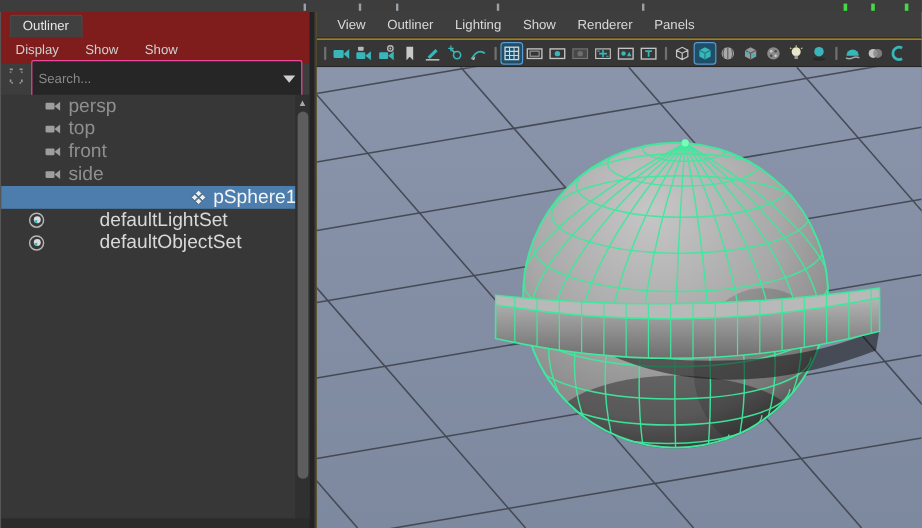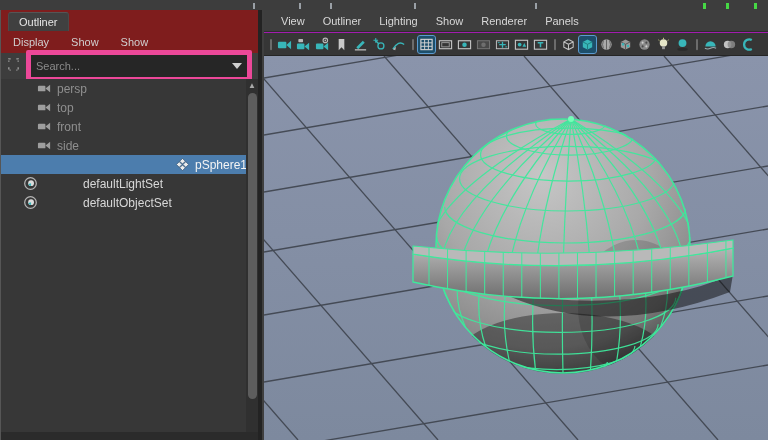--- a/index.html
+++ b/index.html
@@ -17,49 +17,49 @@
   #ol-tabbar { position:absolute; left:0; top:0; width:100%; height:21px; background:#7f1d1d; }
   #ol-tab { display:inline-block; margin-left:7px; margin-top:2px; padding:3px 10px 4px 10px;
             background:#404040; border-radius:3px 3px 0 0; color:#e6e6e6; font-size:11px;
             border-top:1px solid #555; border-left:1px solid #4a4a4a; border-right:1px solid #4a4a4a;}
   #ol-menubar { position:absolute; left:0; top:21px; width:100%; height:22px; background:#7f1d1d;
                 display:flex; align-items:center; padding-left:12px; }
   .ol-menu { color:#d0d0d0; font-size:11px; margin-right:22px; cursor:default; }
   #ol-searchrow { position:absolute; left:0; top:43px; width:100%; height:26px; background:#3d3d3d;
                   display:flex; align-items:center; padding:0 6px 0 5px; }
   #ol-search-wrap { flex:1; height:32px; background:#262626; border-radius:2px; margin-left:5px;
-                    display:flex; align-items:center; padding:0 5px; border:5px solid #ec4899; }
+                    display:flex; align-items:center; padding:0 5px; border:1px solid #ec4899; }
   #ol-search { flex:1; background:transparent; border:none; outline:none; color:#b9b9b9;
                font-size:11px; font-family:"Liberation Sans", sans-serif; }
   #ol-search::placeholder { color:#8a8a8a; }
   .dd-arrow { width:0; height:0; border-left:5px solid transparent; border-right:5px solid transparent;
               border-top:6px solid #cfcfcf; }
 
   #ol-list { position:absolute; left:0; top:69px; width:246px; height:363px; background:#373737; }
-  .orow { height:19px; display:flex; align-items:center; font-size:12px; color:#d8d8d8; }
+  .orow { height:19px; display:flex; align-items:center; font-size:16px; color:#d8d8d8; }
   .orow.muted { color:#8f8f8f; }
   .orow.selected { background:#4c7dad; color:#f4f4f4; }
   .orow .oicon { width:15px; height:15px; display:inline-block; flex:0 0 15px; margin-right:5px; }
   .indent-cam  { padding-left:36px; }
   .indent-mesh { padding-left:34px;justify-content:flex-end; }
   .indent-set  { padding-left:22px;gap:40px; }
 
   #ol-scrollbar { position:absolute; right:0; top:69px; width:12px; height:363px; background:#303030; }
   #ol-sb-up { position:absolute; top:1px; left:0; width:12px; height:12px; color:#a8a8a8;
               font-size:8px; text-align:center; line-height:12px; }
   #ol-sb-thumb { position:absolute; top:14px; left:1.5px; width:9px; height:306px;
                  background:#5d5d5d; border-radius:5px; }
   #ol-bottomstrip { position:absolute; left:0; top:422px; width:258px; height:8px; background:#2b2b2b; }
 
   
   #divider { position:absolute; left:258px; top:10px; width:6px; height:430px;
              background:#232323; border-right:2px solid #3f3f3f; }
 
   
-  #vp-panel { position:absolute; left:264px; top:10px; width:504px; height:430px; background:#a21caf; }
+  #vp-panel { position:absolute; left:264px; top:10px; width:504px; height:430px; background:#eab308; }
   #vp-menubar { position:absolute; left:0; top:0; width:100%; height:22px; background:#3e3e3e;
                 display:flex; align-items:center; padding-left:8px; border-bottom:1px solid #2d2d2d; }
   .vp-menu { color:#d8d8d8; font-size:11px; padding:0 9px; cursor:default; }
   #vp-toolbar { position:absolute; left:0; top:23px; width:100%; height:23px; background:#363636;
                 display:flex; align-items:center; padding-left:2px; overflow:hidden;
                 border-bottom:1px solid #252525; }
   .ticon { width:17px; height:17px; margin:0 1px; display:flex; align-items:center; justify-content:center;
            border-radius:2px; flex:0 0 17px; }
   .ticon.active { background:#1d4f6b; outline:1px solid #5b9bd0; }
   .tgrip { width:7px; flex:0 0 7px; }

